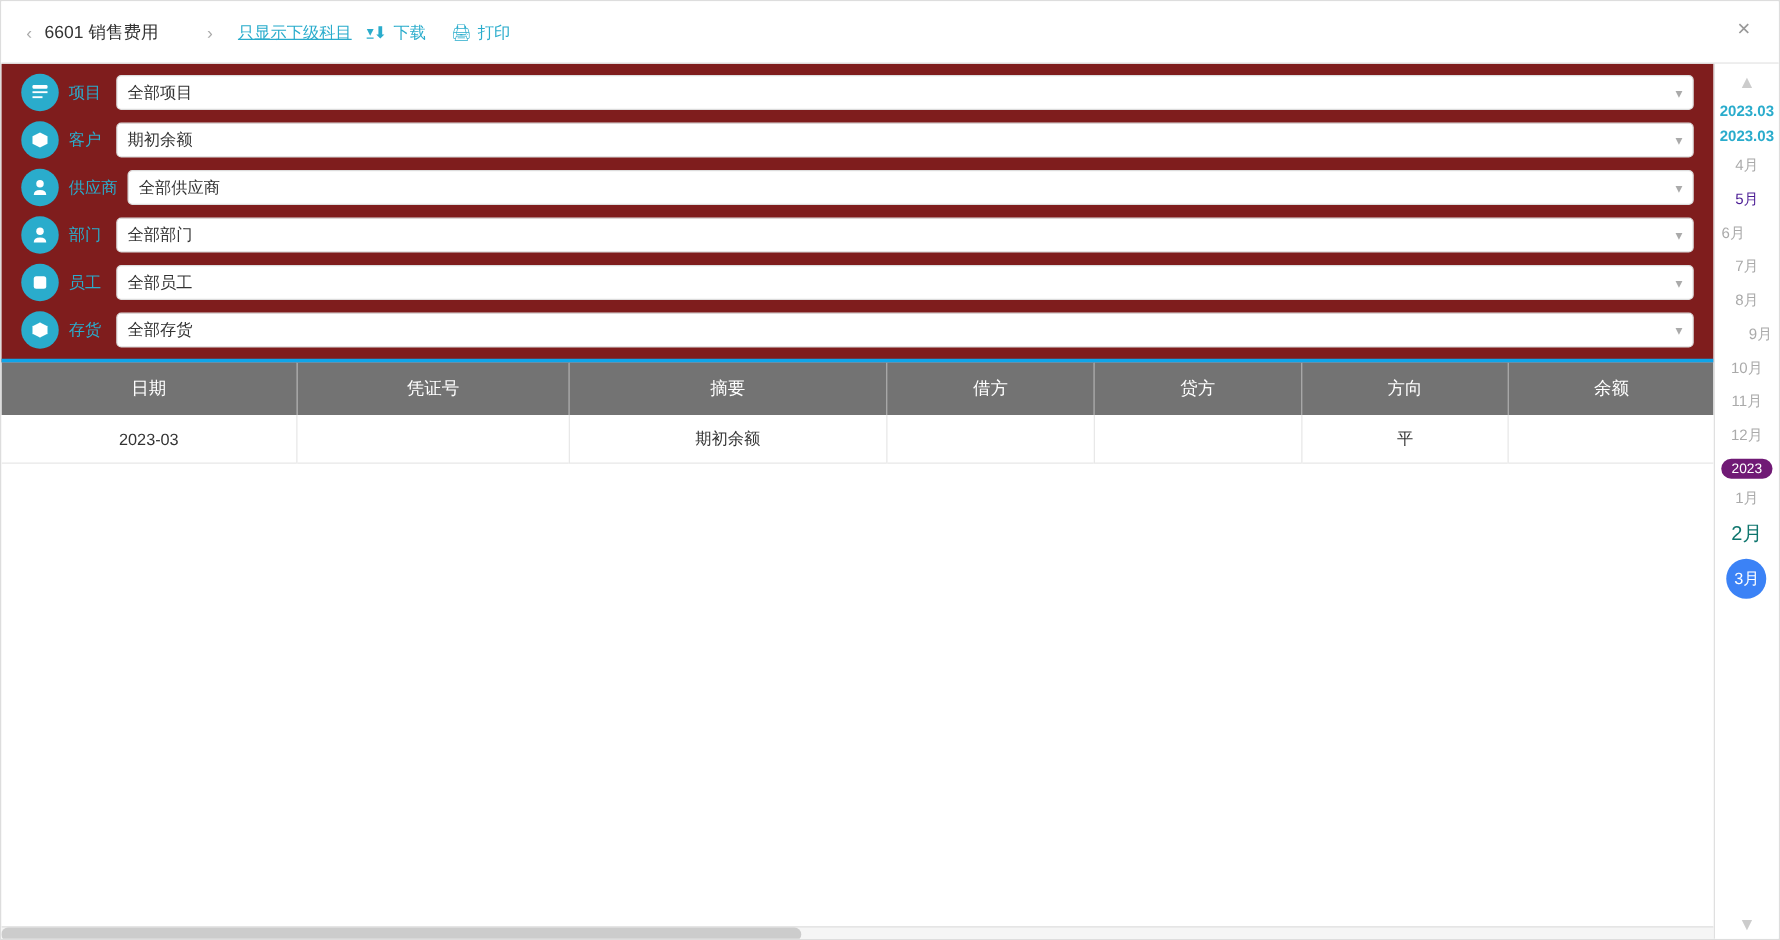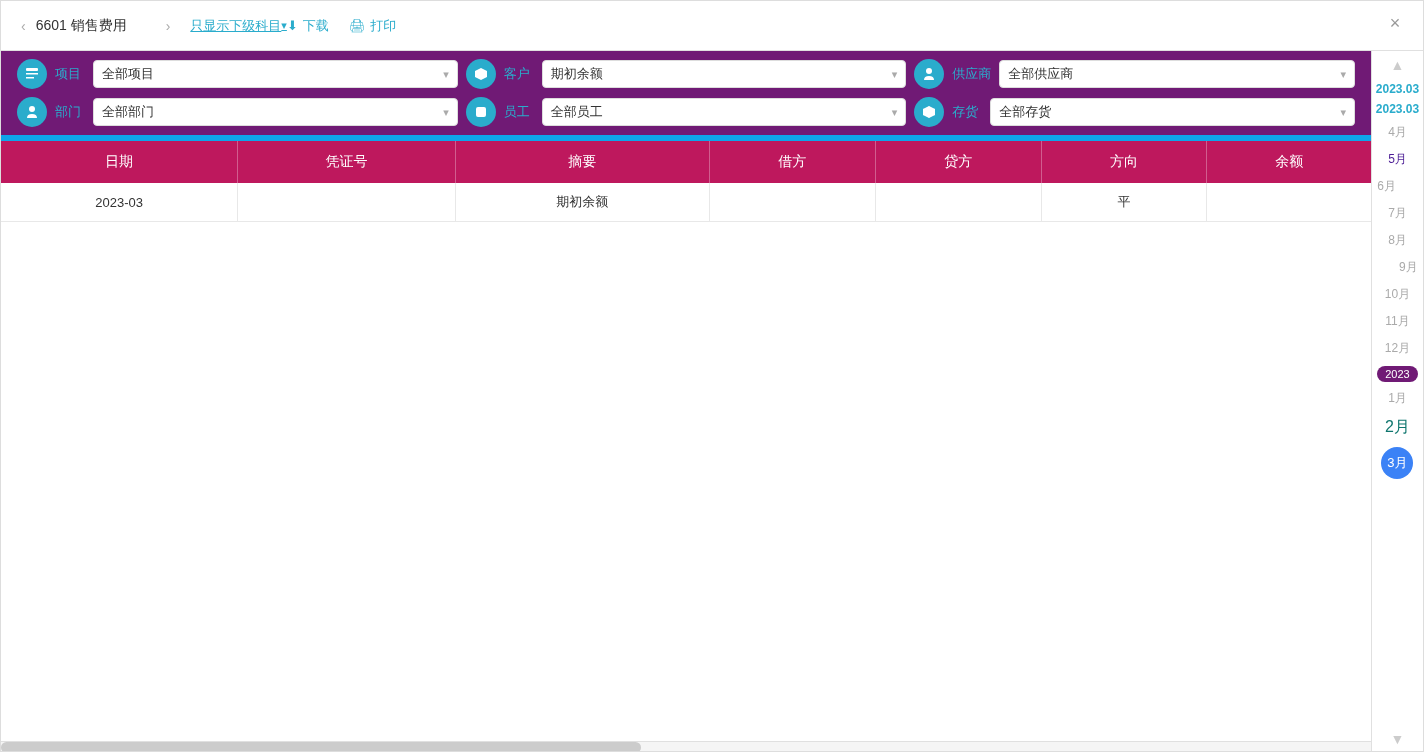--- a/index.html
+++ b/index.html
@@ -40,21 +40,21 @@
     .account-code {
       font-size: 14px;
       color: #333;
       font-weight: 500;
       min-width: 120px;
     }
     
     .show-sub {
       display: flex;
       align-items: center;
-      gap: 0;
+      gap: 12px;
       color: #2aaccc;
       text-decoration: underline;
       cursor: pointer;
       margin-left: 16px;
       font-size: 13px;
     }
     
     .show-sub .dropdown-arrow {
       font-size: 11px;
       color: #2aaccc;
@@ -93,25 +93,25 @@
       width: 24px;
       height: 24px;
       display: flex;
       align-items: center;
       justify-content: center;
     }
     
     
     .filter-bar {
       padding: 8px 16px;
-      background: #701a75;
+      background: #7f1d1d;
       display: grid;
-      grid-template-columns: repeat(3, 1fr);
+      grid-template-columns: repeat(1, 1fr);
       gap: 8px;
-      border-bottom: 6px solid #0ea5e9;
+      border-bottom: 3px solid #0ea5e9;
     }
     
     .filter-row {
       display: flex;
       align-items: center;
       gap: 8px;
     }
     
     .filter-icon {
       width: 30px;
@@ -150,21 +150,21 @@
       color: #aaa;
       font-size: 11px;
     }
     
     table {
       width: 100%;
       border-collapse: collapse;
     }
     
     thead tr {
-      background: #be185d;
+      background: #737373;
       color: white;
     }
     
     thead th {
       padding: 12px 8px;
       text-align: center;
       font-weight: normal;
       font-size: 14px;
       border-right: 1px solid rgba(255,255,255,0.3);
     }

